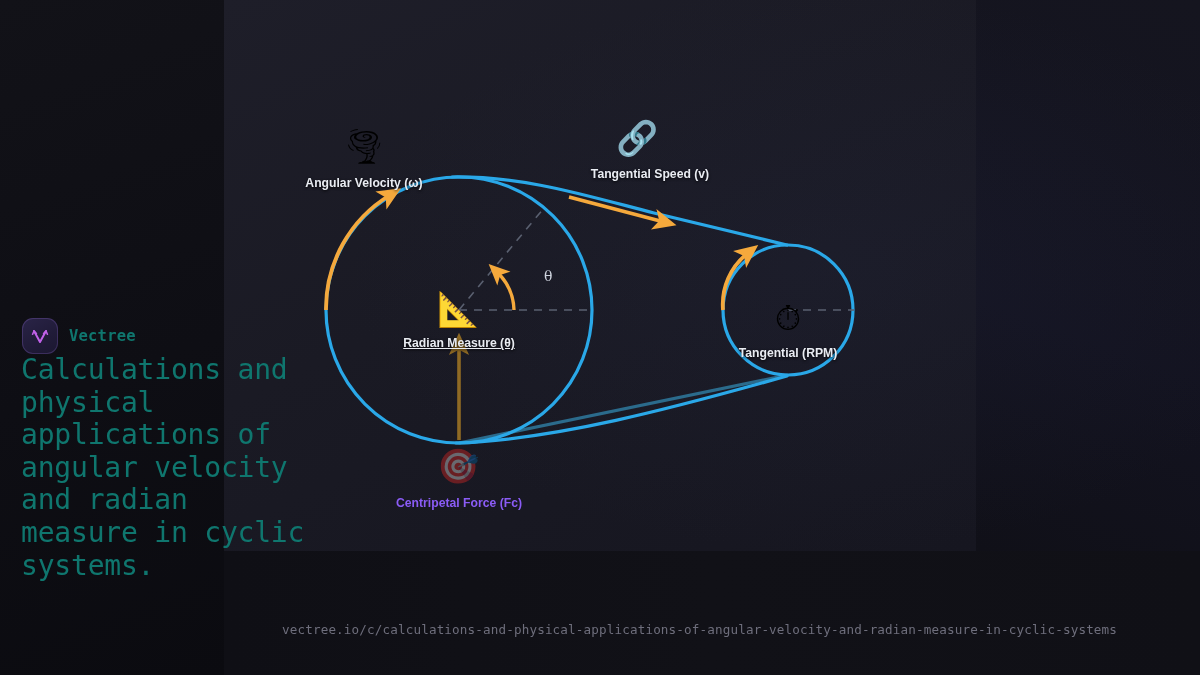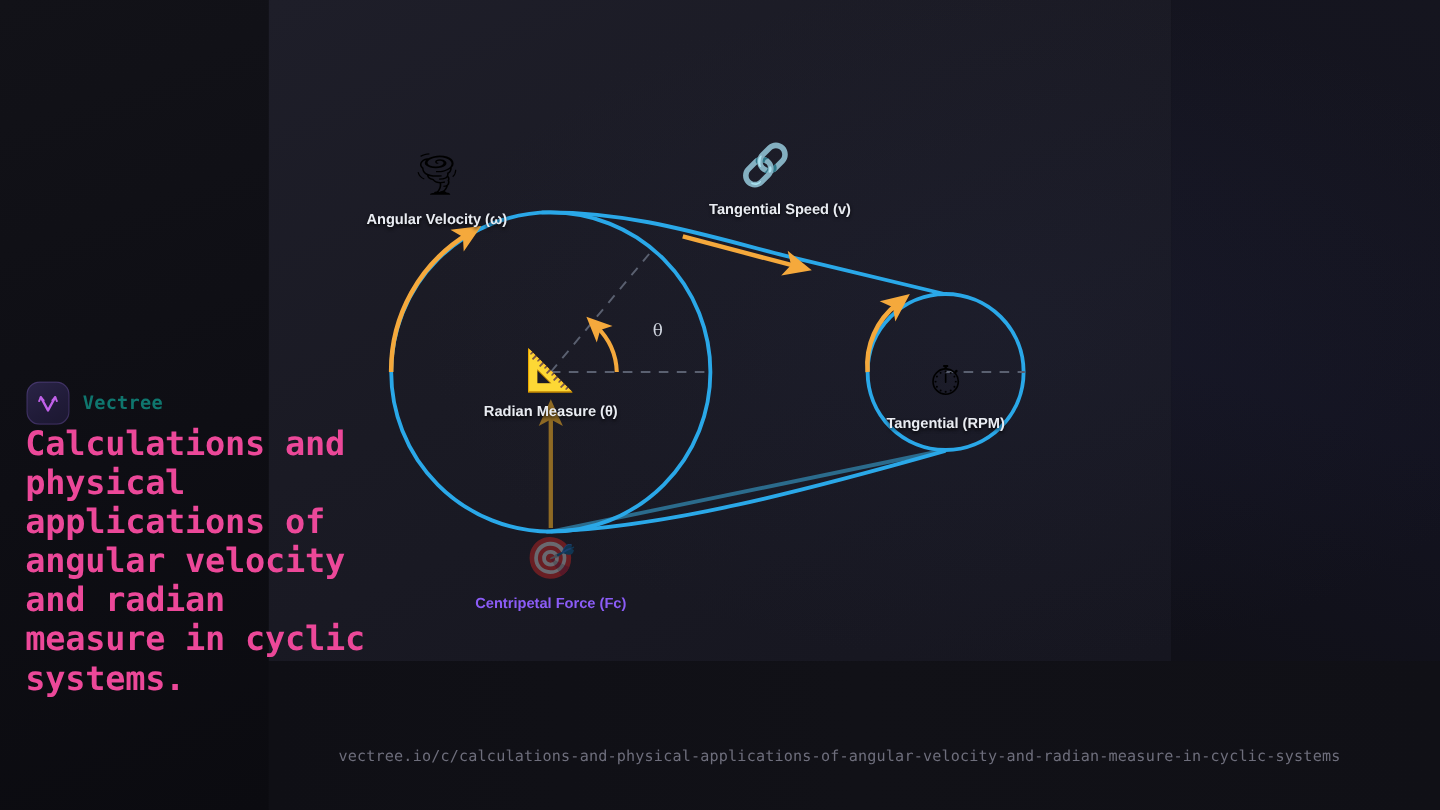--- a/index.html
+++ b/index.html
@@ -24,21 +24,21 @@
   
   .brandrow{position:absolute;left:22px;top:318px;display:flex;align-items:center;gap:11px;}
   .logo{width:36px;height:36px;border-radius:11px;
     background:linear-gradient(150deg,#2a2447 0%,#201b38 60%,#1b1730 100%);
     box-shadow:inset 0 0 0 1px rgba(150,110,220,0.25);
     display:flex;align-items:center;justify-content:center;}
   .brandname{color:#0f766e;font-size:15.5px;font-weight:700;
     font-family:"DejaVu Sans Mono","Liberation Mono",monospace;letter-spacing:.2px;}
 
   .headline{position:absolute;left:21px;top:354px;width:286px;
-    color:#ec4899;font-size:28px;line-height:32.6px;font-weight:700;
+    color:#0f766e;font-size:28px;line-height:32.6px;font-weight:400;
     font-family:"DejaVu Sans Mono","Liberation Mono",monospace;
     letter-spacing:-0.2px;white-space:pre-wrap;}
 
   
   .urlbar{position:absolute;left:282px;top:622px;width:920px;
     color:#6e6e7c;font-size:12.6px;letter-spacing:.15px;white-space:nowrap;
     font-family:"DejaVu Sans Mono","Liberation Mono",monospace;}
 
   
   .diagram{position:absolute;left:224px;top:0;width:752px;height:551px;}
@@ -106,21 +106,21 @@
 
     <div class="thetalabel" style="left:320px;top:268px;">θ</div>
 
     <span class="nodeicon" style="left:140px;top:146px;">🌪</span>
     <div class="nodelabel" style="left:140px;top:176px;">Angular Velocity (ω)</div>
 
     <span class="nodeicon" style="left:414px;top:138px;">🔗</span>
     <div class="nodelabel" style="left:414px;top:167px;margin-left:12px;">Tangential Speed (v)</div>
 
     <span class="nodeicon" style="left:235px;top:309px;">📐</span>
-    <div class="nodelabel" style="left:235px;top:336px;">Radian Measure (θ)</div>
+    <div class="nodelabel" style="left:235px;top:336px;text-decoration:underline;">Radian Measure (θ)</div>
 
     <span class="nodeicon" style="left:564px;top:318px;">⏱</span>
     <div class="nodelabel" style="left:564px;top:346px;">Tangential (RPM)</div>
 
     <span class="nodeicon dim" style="left:235px;top:466px;">🎯</span>
     <div class="nodelabel dim" style="left:235px;top:496px;">Centripetal Force (Fc)</div>
   </div>
 
   <div class="brandrow">
     <div class="logo">

